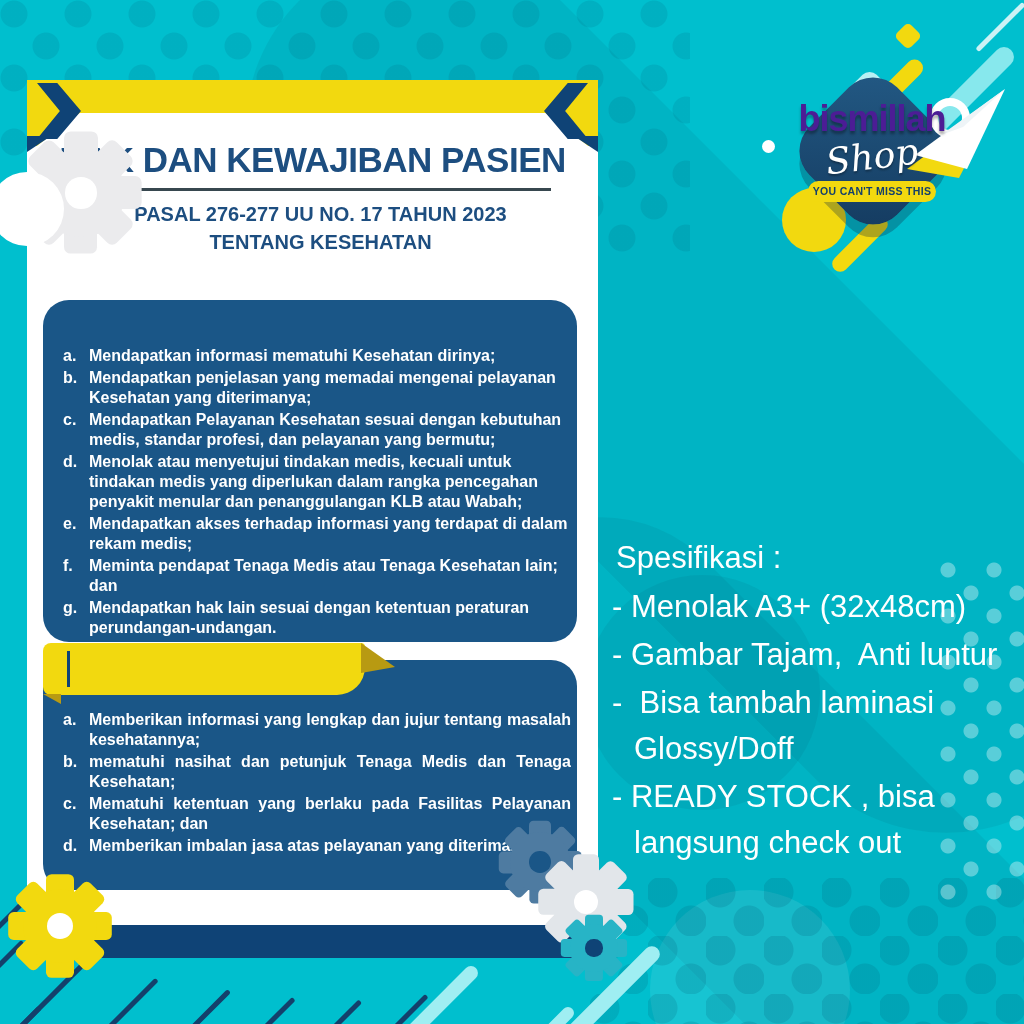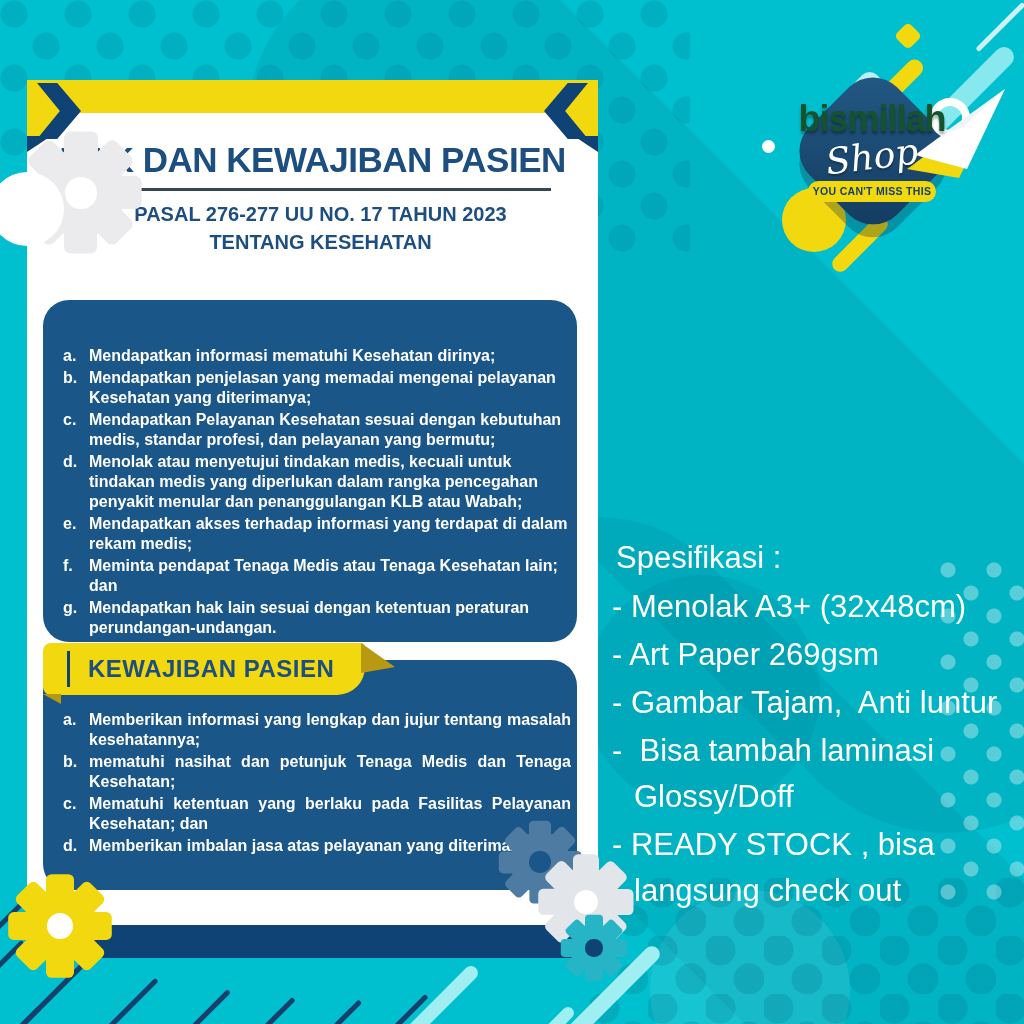--- a/index.html
+++ b/index.html
@@ -85,21 +85,21 @@
   .specs h2{margin:0 0 8px 4px;font-size:31px;font-weight:normal;}
   .spec-item{margin:0 0 2px 0;font-size:31px;line-height:46px;white-space:pre-wrap;
     padding-left:22px;text-indent:-22px;}
 
   
   .badge{position:absolute;left:740px;top:10px;width:284px;height:260px;z-index:2;}
   .badge-core{position:absolute;left:71px;top:79px;width:124px;height:124px;border-radius:34px;
     transform:rotate(45deg);background:linear-gradient(135deg,#235a85,#143a5f);
     box-shadow:9px 9px 0 rgba(13,42,66,.30);z-index:2;}
   .badge-text{position:absolute;left:35px;top:88px;width:194px;text-align:center;z-index:3;}
-  .badge-text h3{margin:0;font-size:36px;font-weight:bold;color:#14532d;letter-spacing:-1px;
+  .badge-text h3{margin:0;font-size:36px;font-weight:bold;color:#4c1d95;letter-spacing:-1px;
     text-shadow:0 3px 3px rgba(0,0,0,.35);}
   .badge-text .shop{display:block;margin-top:-4px;font-family:"DejaVu Serif",serif;font-style:italic;
     font-size:36px;color:#fff;transform:rotate(-7deg);text-shadow:0 2px 2px rgba(0,0,0,.3);}
   .badge-text .pill{margin:4px auto 8px;width:128px;height:21px;line-height:21px;border-radius:11px;
     background:var(--accent_yellow,#f2d90f);color:#14406b;font-size:10.5px;font-weight:bold;letter-spacing:.3px;}
   .b-blob{position:absolute;left:42px;top:178px;width:64px;height:64px;border-radius:50%;
     background:var(--accent_yellow,#f2d90f);z-index:1;}
   .b-bar{position:absolute;left:112px;top:198px;width:16px;height:72px;border-radius:9px;
     background:var(--accent_yellow,#f2d90f);transform:rotate(45deg);z-index:1;}
   .b-pencil{position:absolute;left:148px;top:42px;width:17px;height:68px;border-radius:9px;
@@ -186,21 +186,20 @@
         </div>
       <div class="item">
           <span class="lbl">g.</span>
           <span class="txt">Mendapatkan hak lain sesuai dengan ketentuan peraturan perundangan-undangan.</span>
         </div>
     </div>
 
     <div class="bluebox box-kwj"></div>
     <div class="tab" style="top:563px;width:322px;">
       <span class="bar"></span>
-      <h2>KEWAJIBAN PASIEN</h2>
       <span class="beak"></span>
       <span class="fold"></span>
     </div>
     <div class="items items-kwj">
       <div class="item">
           <span class="lbl">a.</span>
           <span class="txt">Memberikan informasi yang lengkap dan jujur tentang masalah kesehatannya;</span>
         </div>
       <div class="item">
           <span class="lbl">b.</span>
@@ -293,19 +292,18 @@
     <div class="badge-text">
       <h3>bismillah</h3>
       <span class="shop">Shop</span>
       <div class="pill">YOU CAN'T MISS THIS</div>
     </div>
   </div>
 
   <div class="specs">
     <h2>Spesifikasi :</h2>
     <div class="spec-item">- Menolak A3+ (32x48cm)</div>
-    <div class="spec-item">- Art Paper 269gsm</div>
     <div class="spec-item">- Gambar Tajam,  Anti luntur</div>
     <div class="spec-item">-  Bisa tambah laminasi Glossy/Doff</div>
     <div class="spec-item">- READY STOCK , bisa langsung check out</div>
   </div>
 
 </div>
 
 </body></html>

